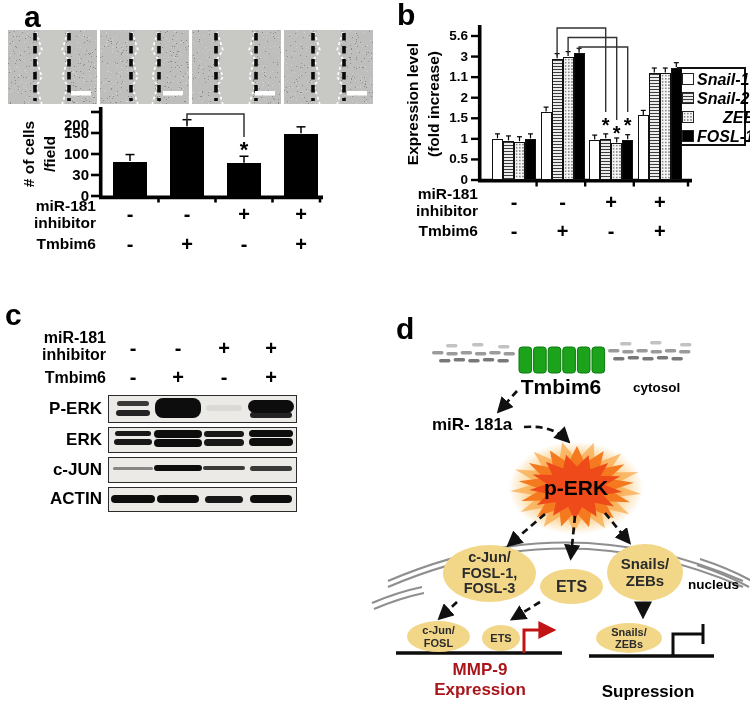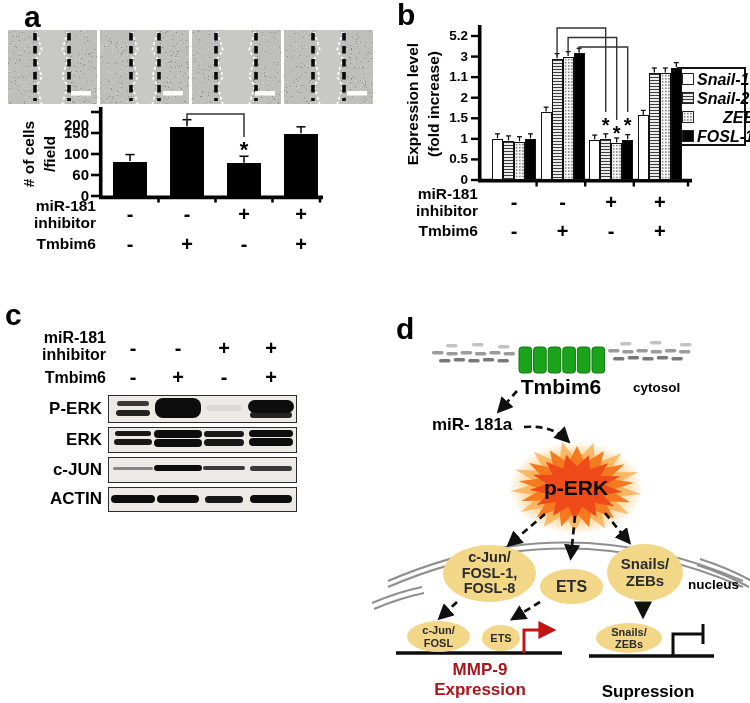--- a/index.html
+++ b/index.html
@@ -306,21 +306,21 @@
 
   <div class="abs bold center" style="left:511px;top:375px;width:100px;font-size:21px">Tmbim6</div>
   <div class="abs bold" style="left:633px;top:380px;font-size:13.5px">cytosol</div>
   <div class="abs bold" style="left:432px;top:415px;font-size:17px">miR- 181a</div>
   <div class="abs bold center" style="left:530px;top:476px;width:92px;font-size:21px">p-ERK</div>
   <div class="abs bold" style="left:688px;top:577px;font-size:13.5px">nucleus</div>
 
   <div class="oval" style="left:443px;top:545px;width:93px;height:57px;font-size:14.5px">
     <span>c-Jun/</span>
     <span>FOSL-1,</span>
-    <span>FOSL-8</span>
+    <span>FOSL-3</span>
   </div>
   <div class="oval" style="left:540px;top:569px;width:63px;height:35px;font-size:16px">
     <span>ETS</span>
   </div>
   <div class="oval" style="left:607px;top:544px;width:76px;height:57px;font-size:15px">
     <span>Snails/</span>
     <span>ZEBs</span>
   </div>
 
   <div class="oval" style="left:407px;top:621px;width:63px;height:31px;font-size:11px">
@@ -337,21 +337,21 @@
 
   <div class="abs bold center" style="left:428px;top:660px;width:104px;font-size:17px;color:#a9151b">MMP-9</div>
   <div class="abs bold center" style="left:428px;top:680px;width:104px;font-size:17px;color:#a9151b">Expression</div>
   <div class="abs bold center" style="left:590px;top:682px;width:116px;font-size:17px">Supression</div>
 
 <div class="bar" style="position: absolute; left: 113px; top: 161.56px; width: 34px; height: 34.44px; background: rgb(0, 0, 0);"></div>
     <div class="bar" style="position: absolute; left: 170px; top: 126.7px; width: 34px; height: 69.3px; background: rgb(0, 0, 0);"></div>
     <div class="bar" style="position: absolute; left: 227px; top: 163.24px; width: 34px; height: 32.76px; background: rgb(0, 0, 0);"></div>
     <div class="bar" style="position: absolute; left: 284px; top: 133.84px; width: 34px; height: 62.16px; background: rgb(0, 0, 0);"></div>
     <div class="tick-label" style="position: absolute; left: 51px; top: 187px; width: 38px; font-size: 15px; text-align: right;">0</div>
-    <div class="tick-label" style="position: absolute; left: 51px; top: 166px; width: 38px; font-size: 15px; text-align: right;">60</div>
+    <div class="tick-label" style="position: absolute; left: 51px; top: 166px; width: 38px; font-size: 15px; text-align: right;">30</div>
     <div class="tick-label" style="position: absolute; left: 51px; top: 145px; width: 38px; font-size: 15px; text-align: right;">100</div>
     <div class="tick-label" style="position: absolute; left: 51px; top: 124px; width: 38px; font-size: 15px; text-align: right;">150</div>
     <div class="tick-label" style="position: absolute; left: 51px; top: 116px; width: 38px; font-size: 15px; text-align: right;">200</div>
     <div style="position: absolute; left: 235px; top: 137px; width: 18px; text-align: center; font-size: 22px; font-weight: bold;">*</div>
     <div class="cond-sign" style="position: absolute; left: 119px; top: 203px; font-size: 20px;">-</div>
     <div class="cond-sign" style="position: absolute; left: 176px; top: 203px; font-size: 20px;">-</div>
     <div class="cond-sign" style="position: absolute; left: 233px; top: 203px; font-size: 20px;">+</div>
     <div class="cond-sign" style="position: absolute; left: 290px; top: 203px; font-size: 20px;">+</div>
     <div class="cond-sign" style="position: absolute; left: 119px; top: 233px; font-size: 20px;">-</div>
     <div class="cond-sign" style="position: absolute; left: 176px; top: 233px; font-size: 20px;">+</div>
@@ -373,21 +373,21 @@
     <div class="bar fill-black" style="position: absolute; left: 573.6px; top: 53.28px; width: 11px; height: 126.72px; border: 1px solid rgb(17, 17, 17);"></div>
     <div class="bar fill-black" style="position: absolute; left: 622.2px; top: 139.68px; width: 11px; height: 40.32px; border: 1px solid rgb(17, 17, 17);"></div>
     <div class="bar fill-black" style="position: absolute; left: 670.8px; top: 67.68px; width: 11px; height: 112.32px; border: 1px solid rgb(17, 17, 17);"></div>
     <div class="tick-label" style="position: absolute; left: 436px; top: 172px; width: 32px; font-size: 13.5px; text-align: right;">0</div>
     <div class="tick-label" style="position: absolute; left: 436px; top: 151.429px; width: 32px; font-size: 13.5px; text-align: right;">0.5</div>
     <div class="tick-label" style="position: absolute; left: 436px; top: 130.857px; width: 32px; font-size: 13.5px; text-align: right;">1</div>
     <div class="tick-label" style="position: absolute; left: 436px; top: 110.286px; width: 32px; font-size: 13.5px; text-align: right;">1.5</div>
     <div class="tick-label" style="position: absolute; left: 436px; top: 89.7143px; width: 32px; font-size: 13.5px; text-align: right;">2</div>
     <div class="tick-label" style="position: absolute; left: 436px; top: 69.1429px; width: 32px; font-size: 13.5px; text-align: right;">1.1</div>
     <div class="tick-label" style="position: absolute; left: 436px; top: 48.5714px; width: 32px; font-size: 13.5px; text-align: right;">3</div>
-    <div class="tick-label" style="position: absolute; left: 436px; top: 28px; width: 32px; font-size: 13.5px; text-align: right;">5.2</div>
+    <div class="tick-label" style="position: absolute; left: 436px; top: 28px; width: 32px; font-size: 13.5px; text-align: right;">5.6</div>
     <div style="position: absolute; left: 597.7px; top: 114px; width: 16px; text-align: center; font-size: 20px; font-weight: bold;">*</div>
     <div style="position: absolute; left: 608.7px; top: 122px; width: 16px; text-align: center; font-size: 20px; font-weight: bold;">*</div>
     <div style="position: absolute; left: 619.7px; top: 114px; width: 16px; text-align: center; font-size: 20px; font-weight: bold;">*</div>
     <div class="legend-swatch fill-white" style="position: absolute; left: 682px; top: 73px;"></div>
     <div class="legend-item-label" style="position: absolute; left: 697px; top: 71px;">Snail-1</div>
     <div class="legend-swatch fill-hstripes" style="position: absolute; left: 682px; top: 92px;"></div>
     <div class="legend-item-label" style="position: absolute; left: 697px; top: 90px;">Snail-2</div>
     <div class="legend-swatch fill-dots" style="position: absolute; left: 682px; top: 111px;"></div>
     <div class="legend-item-label" style="position: absolute; left: 723px; top: 109px;">ZEB-1</div>
     <div class="legend-swatch fill-black" style="position: absolute; left: 682px; top: 130px;"></div>

